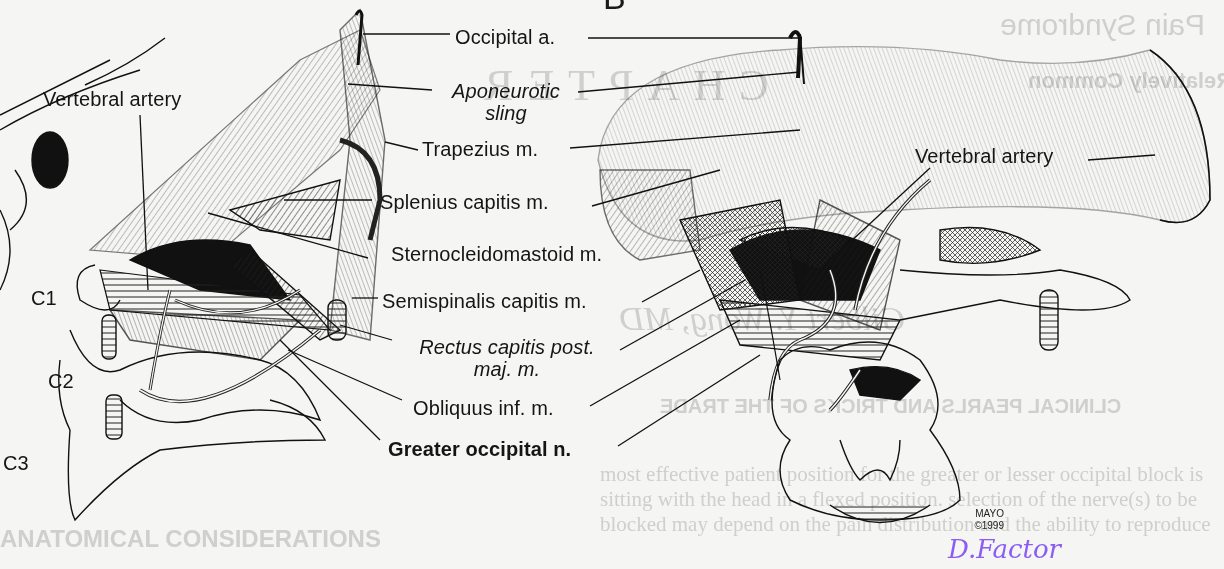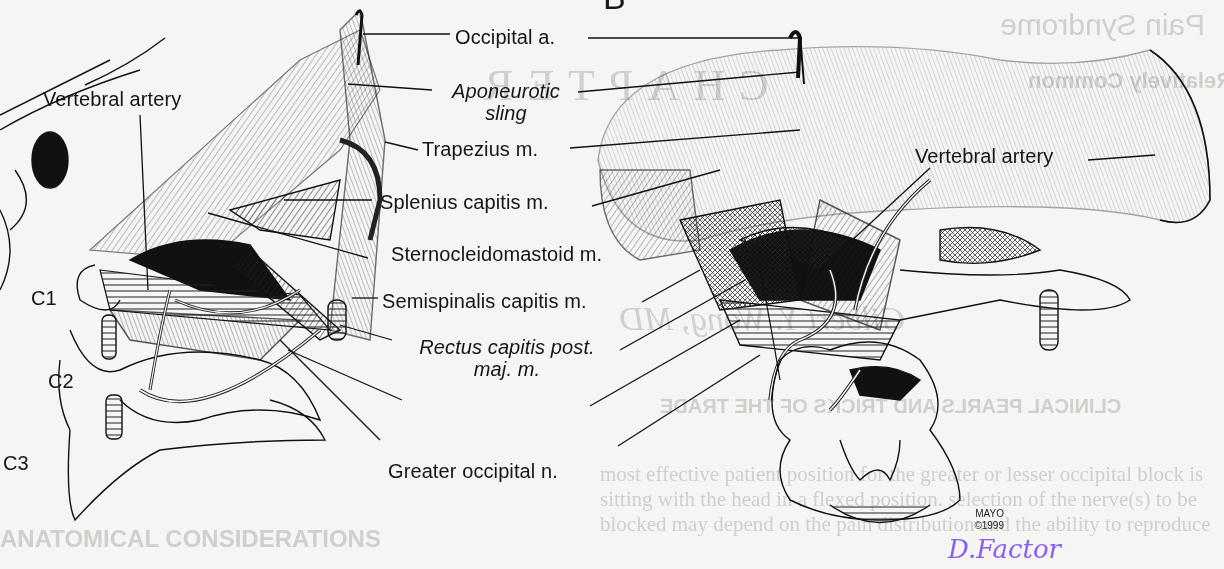--- a/index.html
+++ b/index.html
@@ -8,21 +8,21 @@
     background: #f5f5f3;
     font-family: "Liberation Sans", "DejaVu Sans", sans-serif;
     color: #111;
   }
   svg.art { position: absolute; left: 0; top: 0; }
   .lbl {
     position: absolute; font-size: 20px; line-height: 22px; color: #151515;
     white-space: nowrap; letter-spacing: 0.1px;
   }
   .lbl.center { text-align: center; font-style: italic; }
-  .lbl.bold { font-weight: normal; margin-top: 22px; }
+  .lbl.bold { font-weight: bold; }
   .vert { position: absolute; font-size: 20px; color: #151515; }
   .panel-letter { position: absolute; font-size: 34px; color: #1a1a1a; }
   .ghost { position: absolute; color: #cfcfcb; font-family: "Liberation Serif", serif; white-space: nowrap; }
   .ghost.sans { font-family: "Liberation Sans", sans-serif; }
   .credit { position: absolute; font-size: 10px; color: #222; text-align: right; line-height: 12px; }
   .sig { position: absolute; font-family: "DejaVu Serif", serif; font-style: italic; font-size: 26px; color: #8b5cf6; }
 </style>
 </head>
 <body>
 
@@ -178,20 +178,21 @@
     <div>sling</div>
   </div>
   <div class="lbl" style="left:422px;top:138px;">Trapezius m.</div>
   <div class="lbl" style="left:380px;top:191px;">Splenius capitis m.</div>
   <div class="lbl" style="left:375px;top:243px;margin-left:16px;">Sternocleidomastoid m.</div>
   <div class="lbl" style="left:382px;top:290px;">Semispinalis capitis m.</div>
   <div class="lbl center" style="left:396px;top:336px;width:222px;">
     <div>Rectus capitis post.</div>
     <div>maj. m.</div>
   </div>
+  <div class="lbl" style="left:413px;top:397px;">Obliquus inf. m.</div>
   <div class="lbl bold" style="left:388px;top:438px;">Greater occipital n.</div>
 
   <div class="lbl" style="left:915px;top:145px;">Vertebral artery</div>
 
   <div class="credit" style="left:960px;top:508px;width:44px;">
     <div>MAYO</div>
     <div>©1999</div>
   </div>
   <div class="sig" style="left:948px;top:534px;">D.Factor</div>
 </div>

